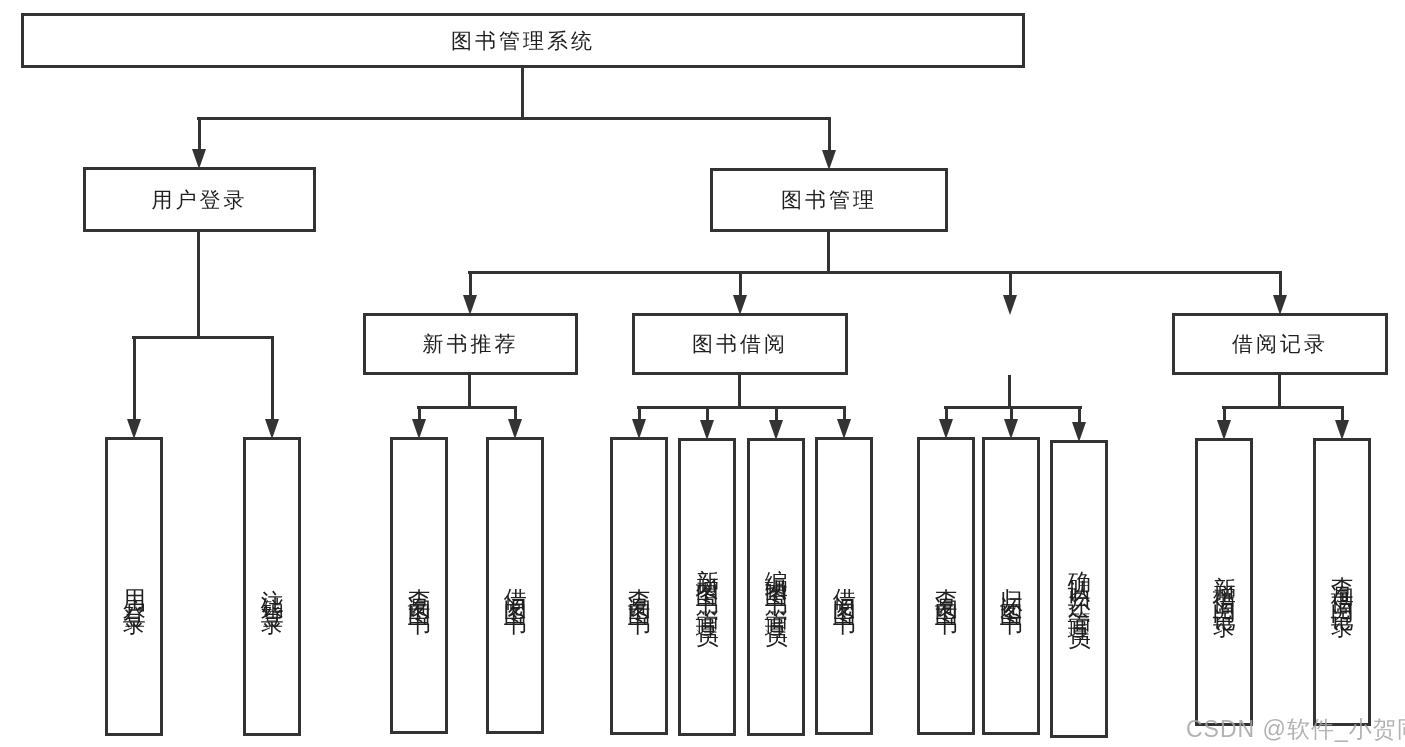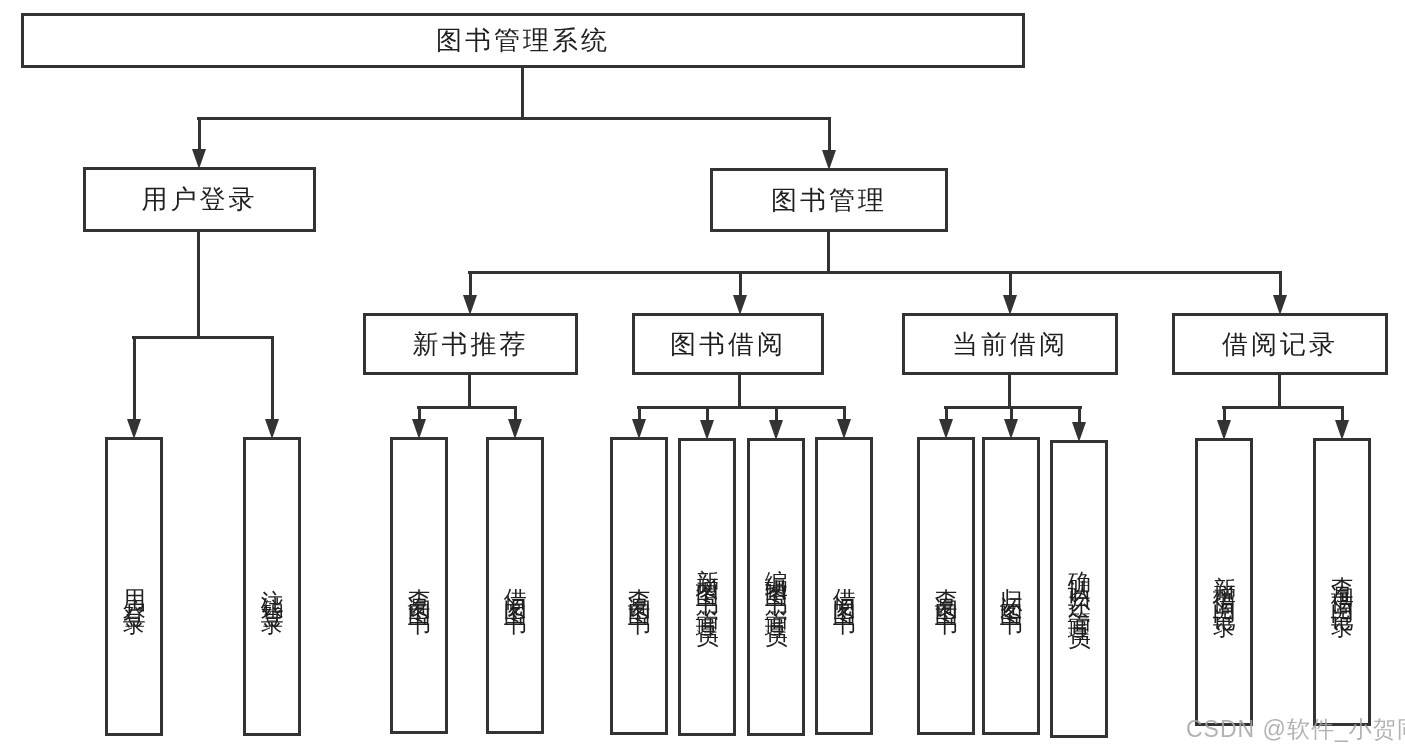--- a/index.html
+++ b/index.html
@@ -11,21 +11,21 @@
     color:#1f1f1f;
     overflow:hidden;
   }
   
   .hbox{
     position:absolute;
     box-sizing:border-box;
     border:3px solid #333333;
     background:#ffffff;
     display:flex;align-items:center;justify-content:center;
-    font-size:26px;letter-spacing:3px;
+    font-size:21px;letter-spacing:3px;
     color:#1f1f1f;
     z-index:2;
   }
   
   .vbox{
     position:absolute;
     box-sizing:border-box;
     width:58px;
     border:3px solid #333333;
     background:#ffffff;
@@ -74,25 +74,22 @@
   <div class="hbox" style="left:83px;top:167px;width:233px;height:65px">
     <span>用户登录</span>
   </div>
   <div class="hbox" style="left:363px;top:313px;width:215px;height:62px">
     <span>新书推荐</span>
   </div>
 
   <div class="hbox" style="left:710px;top:168px;width:238px;height:64px">
     <span>图书管理</span>
   </div>
-  <div class="hbox" style="left:632px;top:313px;width:192px;height:62px">
+  <div class="hbox" style="left:632px;top:313px;width:216px;height:62px">
     <span>图书借阅</span>
-  </div>
-  <div class="hbox" style="left:902px;top:313px;width:216px;height:62px">
-    <span>当前借阅</span>
   </div>
   <div class="hbox" style="left:1172px;top:313px;width:216px;height:62px">
     <span>借阅记录</span>
   </div>
 
   <div class="vbox" style="left:105px;top:437px;height:299px">
     <span class="vtext">用户登录</span>
   </div>
   <div class="vbox" style="left:243px;top:437px;height:299px">
     <span class="vtext">注销登录</span>

